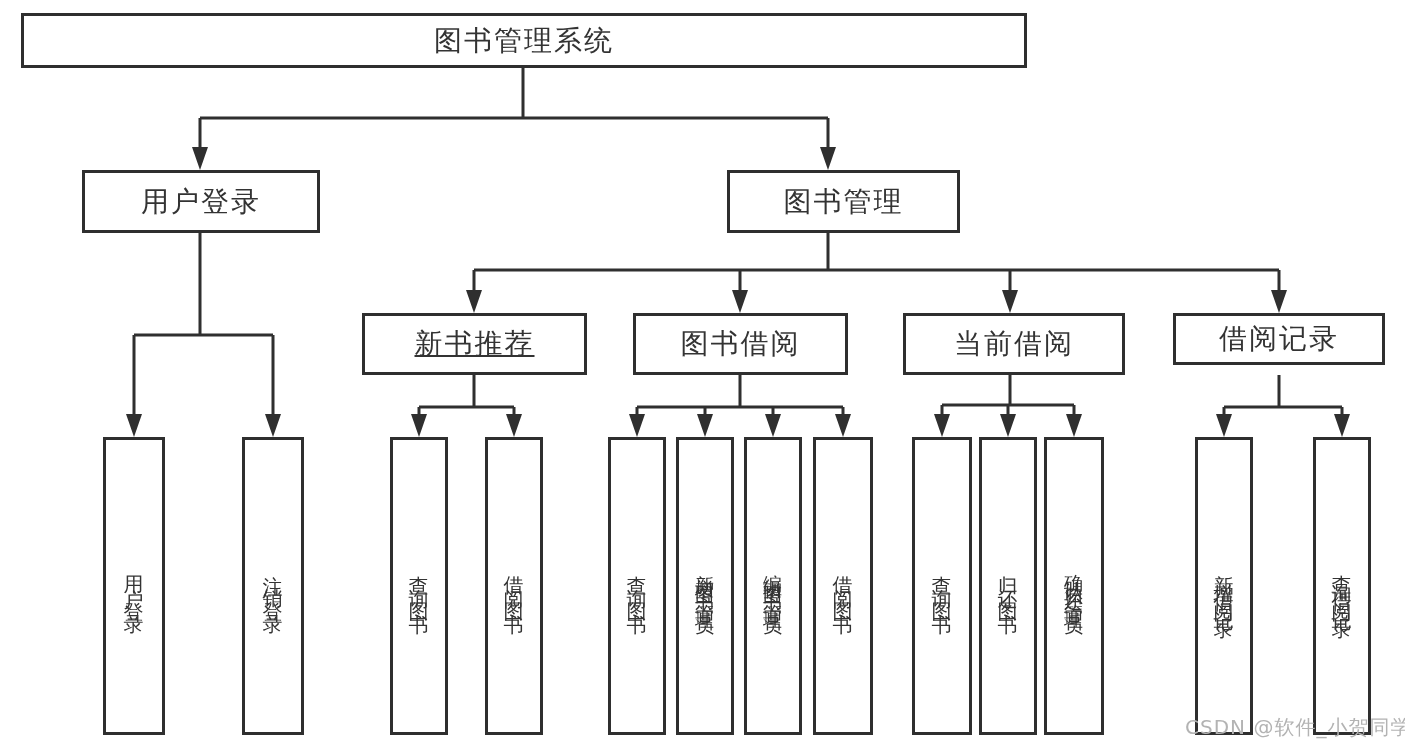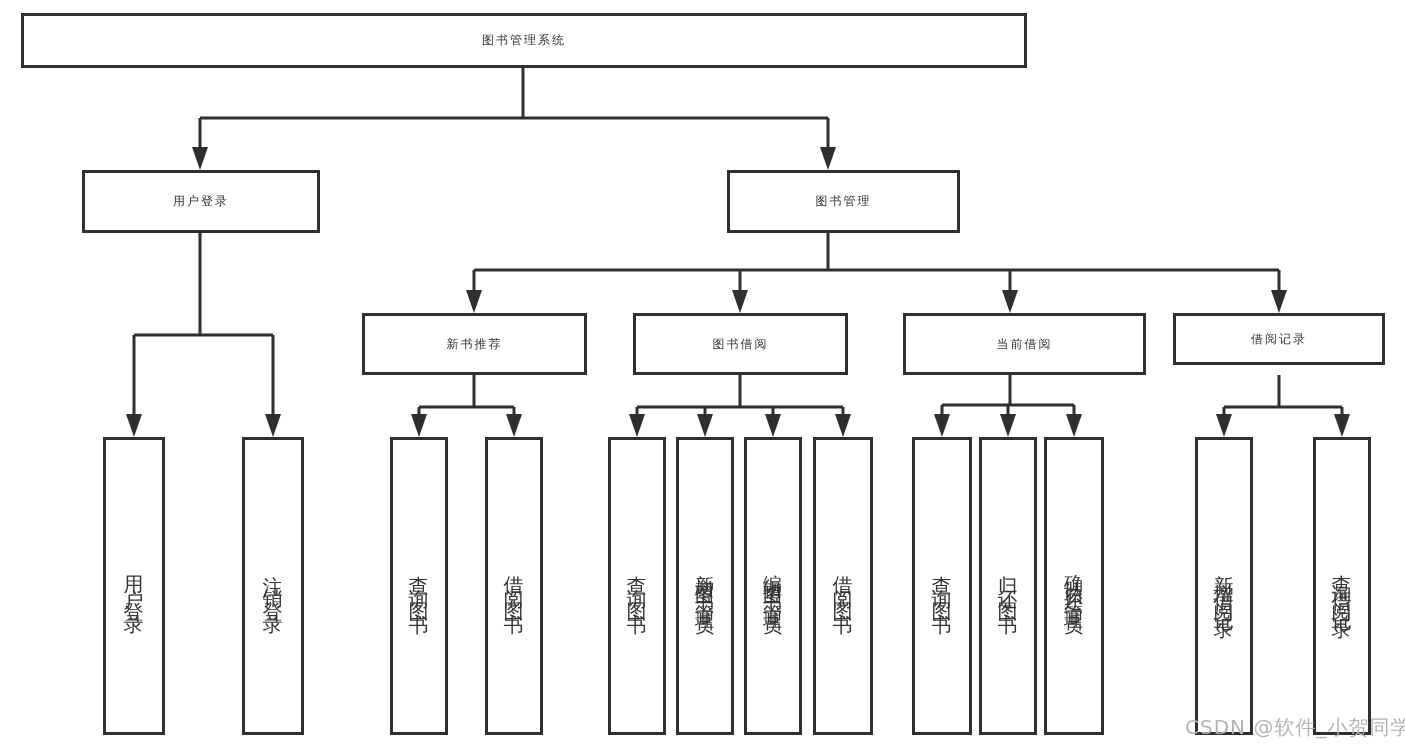--- a/index.html
+++ b/index.html
@@ -30,21 +30,21 @@
     box-sizing: border-box;
     border: 3px solid #2f2f2f;
     background: #ffffff;
     display: flex;
     align-items: center;
     justify-content: center;
     color: #333333;
     z-index: 2;
   }
   .node.hlabel span {
-    font-size: 12px;
+    font-size: 28px;
     letter-spacing: 2px;
     white-space: nowrap;
   }
   .leaf {
     top: 437px;
     height: 298px;
   }
   .leaf span {
     writing-mode: vertical-rl;
     text-orientation: mixed;
@@ -114,27 +114,27 @@
     <span>图书管理系统</span>
   </div>
 
   <div class="node hlabel" style="left:82px; top:170px; width:238px; height:63px;">
     <span>用户登录</span>
   </div>
   <div class="node hlabel" style="left:712px; top:170px; width:233px; height:63px;margin-left:15px;">
     <span>图书管理</span>
   </div>
 
-  <div class="node hlabel" style="left:362px; top:313px; width:225px; height:62px;">
+  <div class="node hlabel" style="left:362px; top:313px; width:225px; height:62px;text-decoration:underline;">
     <span>新书推荐</span>
   </div>
   <div class="node hlabel" style="left:633px; top:313px; width:215px; height:62px;">
     <span>图书借阅</span>
   </div>
-  <div class="node hlabel" style="left:903px; top:313px; width:243px; height:62px;">
+  <div class="node hlabel" style="left:903px; top:313px; width:222px; height:62px;">
     <span>当前借阅</span>
   </div>
   <div class="node hlabel" style="left:1173px; top:313px; width:212px; height:52px;">
     <span>借阅记录</span>
   </div>
 
   <div class="node leaf" style="left:103px; width:62px;">
     <span>用户登录</span>
   </div>
   <div class="node leaf" style="left:242px; width:62px;">

